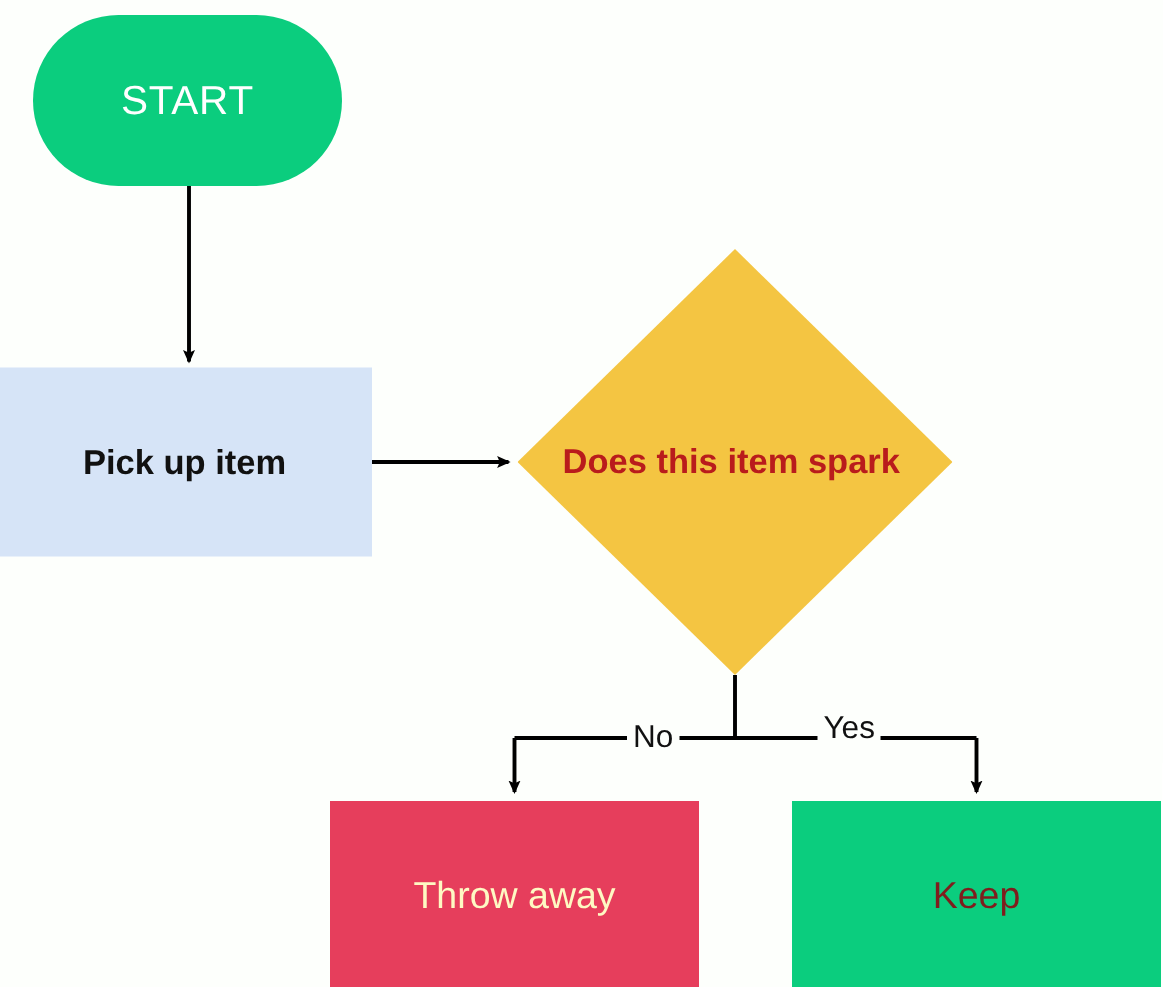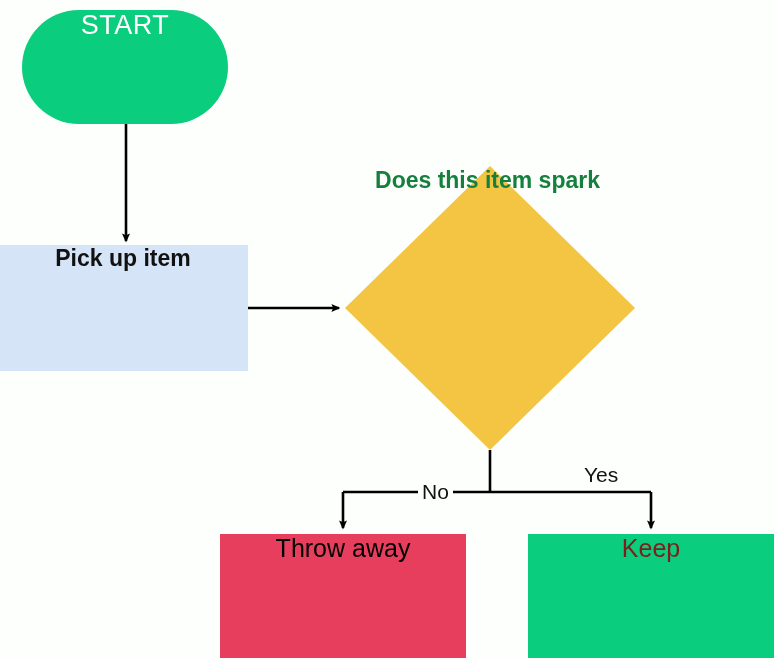--- a/index.html
+++ b/index.html
@@ -11,21 +11,21 @@
     position: relative;
     width: 775px;
     height: 658px;
     background: #fdfffc;
     overflow: hidden;
     font-family: "Liberation Sans", sans-serif;
   }
   .node {
     position: absolute;
     display: flex;
-    align-items: flex-start;
+    align-items: center;
     justify-content: center;
     text-align: center;
     box-sizing: border-box;
   }
 
   
   #start-node {
     left: 22px;
     top: 10px;
     width: 206px;
@@ -65,39 +65,39 @@
     position: absolute;
     left: 0;
     top: 0;
     width: 100%;
     height: 100%;
     background: #f4c542;
     clip-path: polygon(50% 0%, 100% 50%, 50% 100%, 0% 50%);
   }
   #decision-node .label {
     position: relative;
-    color: #15803d;
+    color: #b91c1c;
     font-size: 23px;
     font-weight: bold;
     line-height: 1.3;
     width: 300px;
     margin-left: -5px;
     z-index: 2;
   }
 
   
   #throw-node {
     left: 220px;
     top: 534px;
     width: 246px;
     height: 126px;
     background: #e63e5c;
   }
   #throw-node .label {
-    color: #000000;
+    color: #fef9c3;
     font-size: 25px;
   }
 
   
   #keep-node {
     left: 528px;
     top: 534px;
     width: 246px;
     height: 126px;
     background: #0bcd7e;
@@ -110,21 +110,21 @@
   
   .edge-label {
     position: absolute;
     font-size: 21px;
     color: #111111;
     background: #fdfffc;
     padding: 0 4px;
     line-height: 1;
   }
   #label-no  { left: 418px; top: 481px; }
-  #label-yes { left: 545px; top: 464px; margin-left: 35px; }
+  #label-yes { left: 545px; top: 475px; }
 
   #edges {
     position: absolute;
     left: 0;
     top: 0;
     width: 775px;
     height: 658px;
     pointer-events: none;
   }
 </style>

